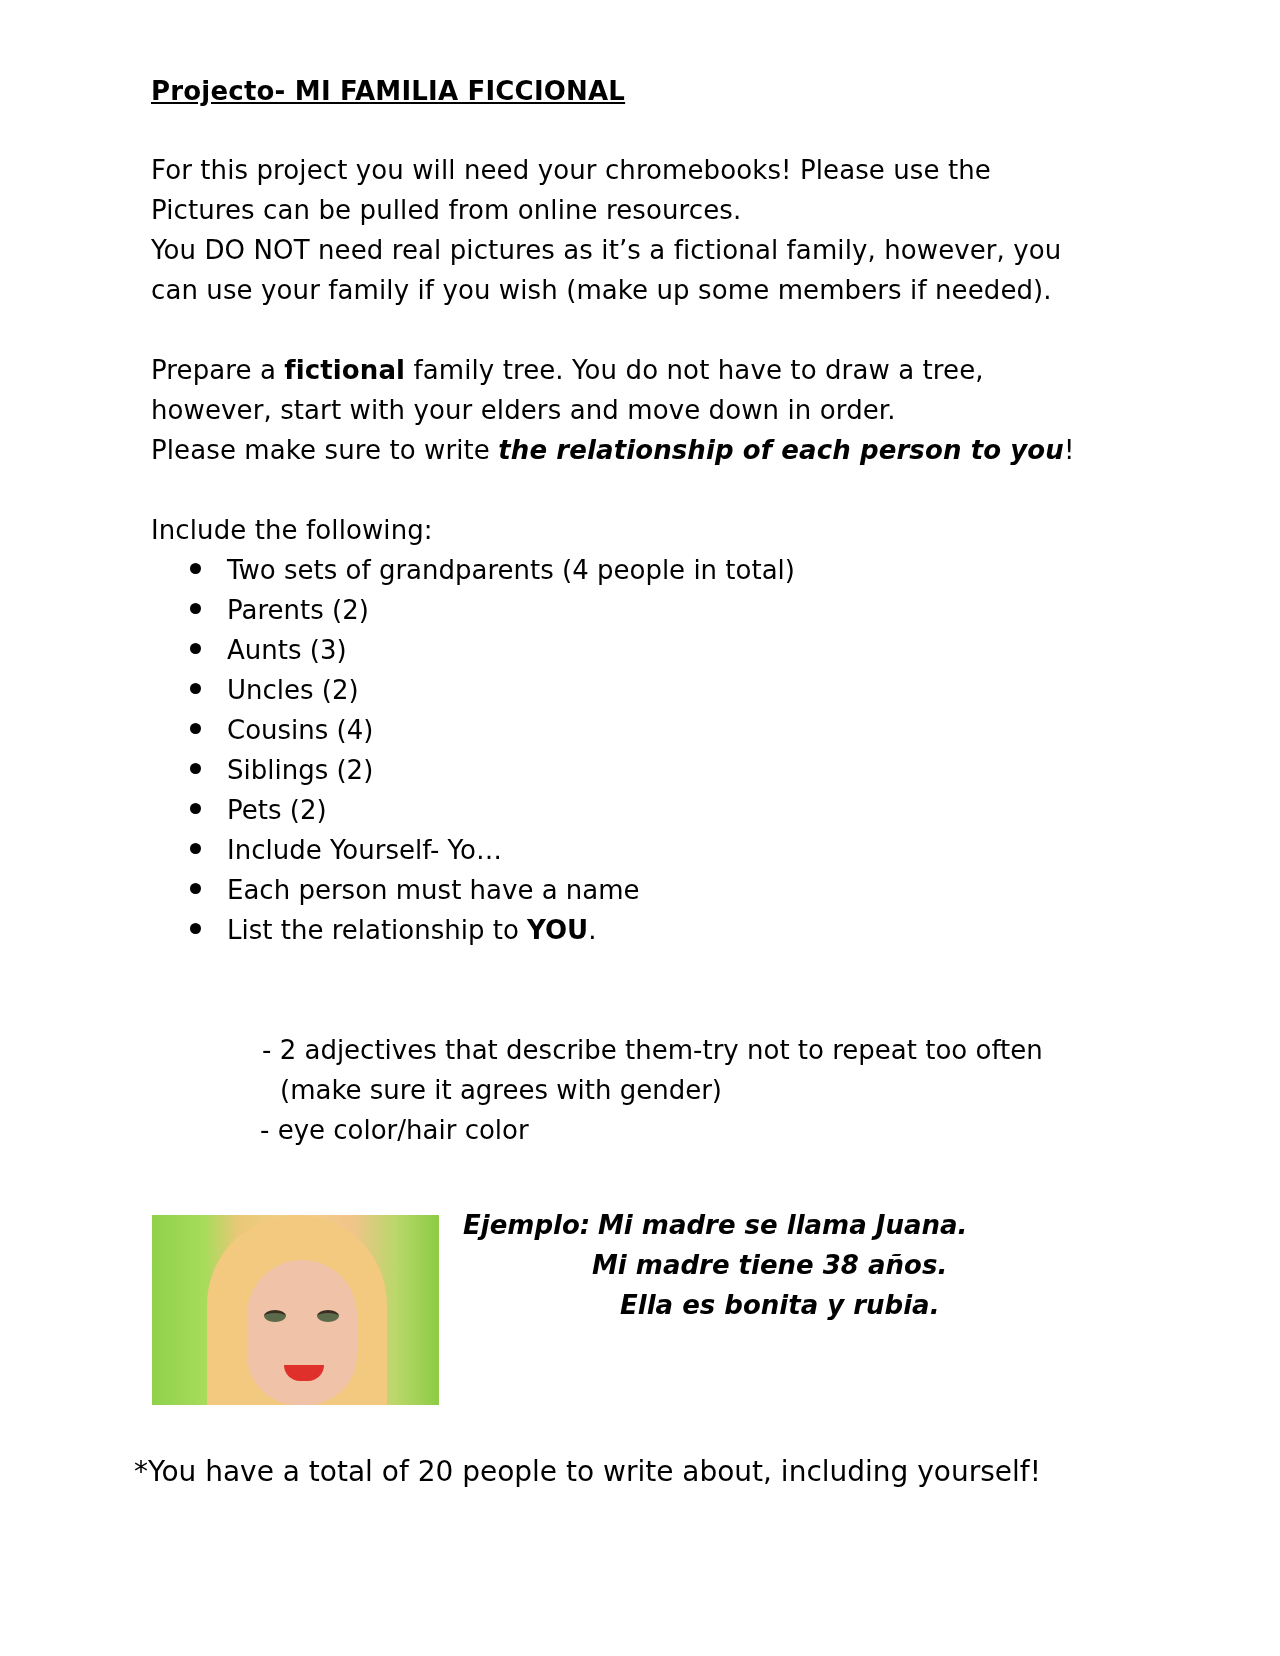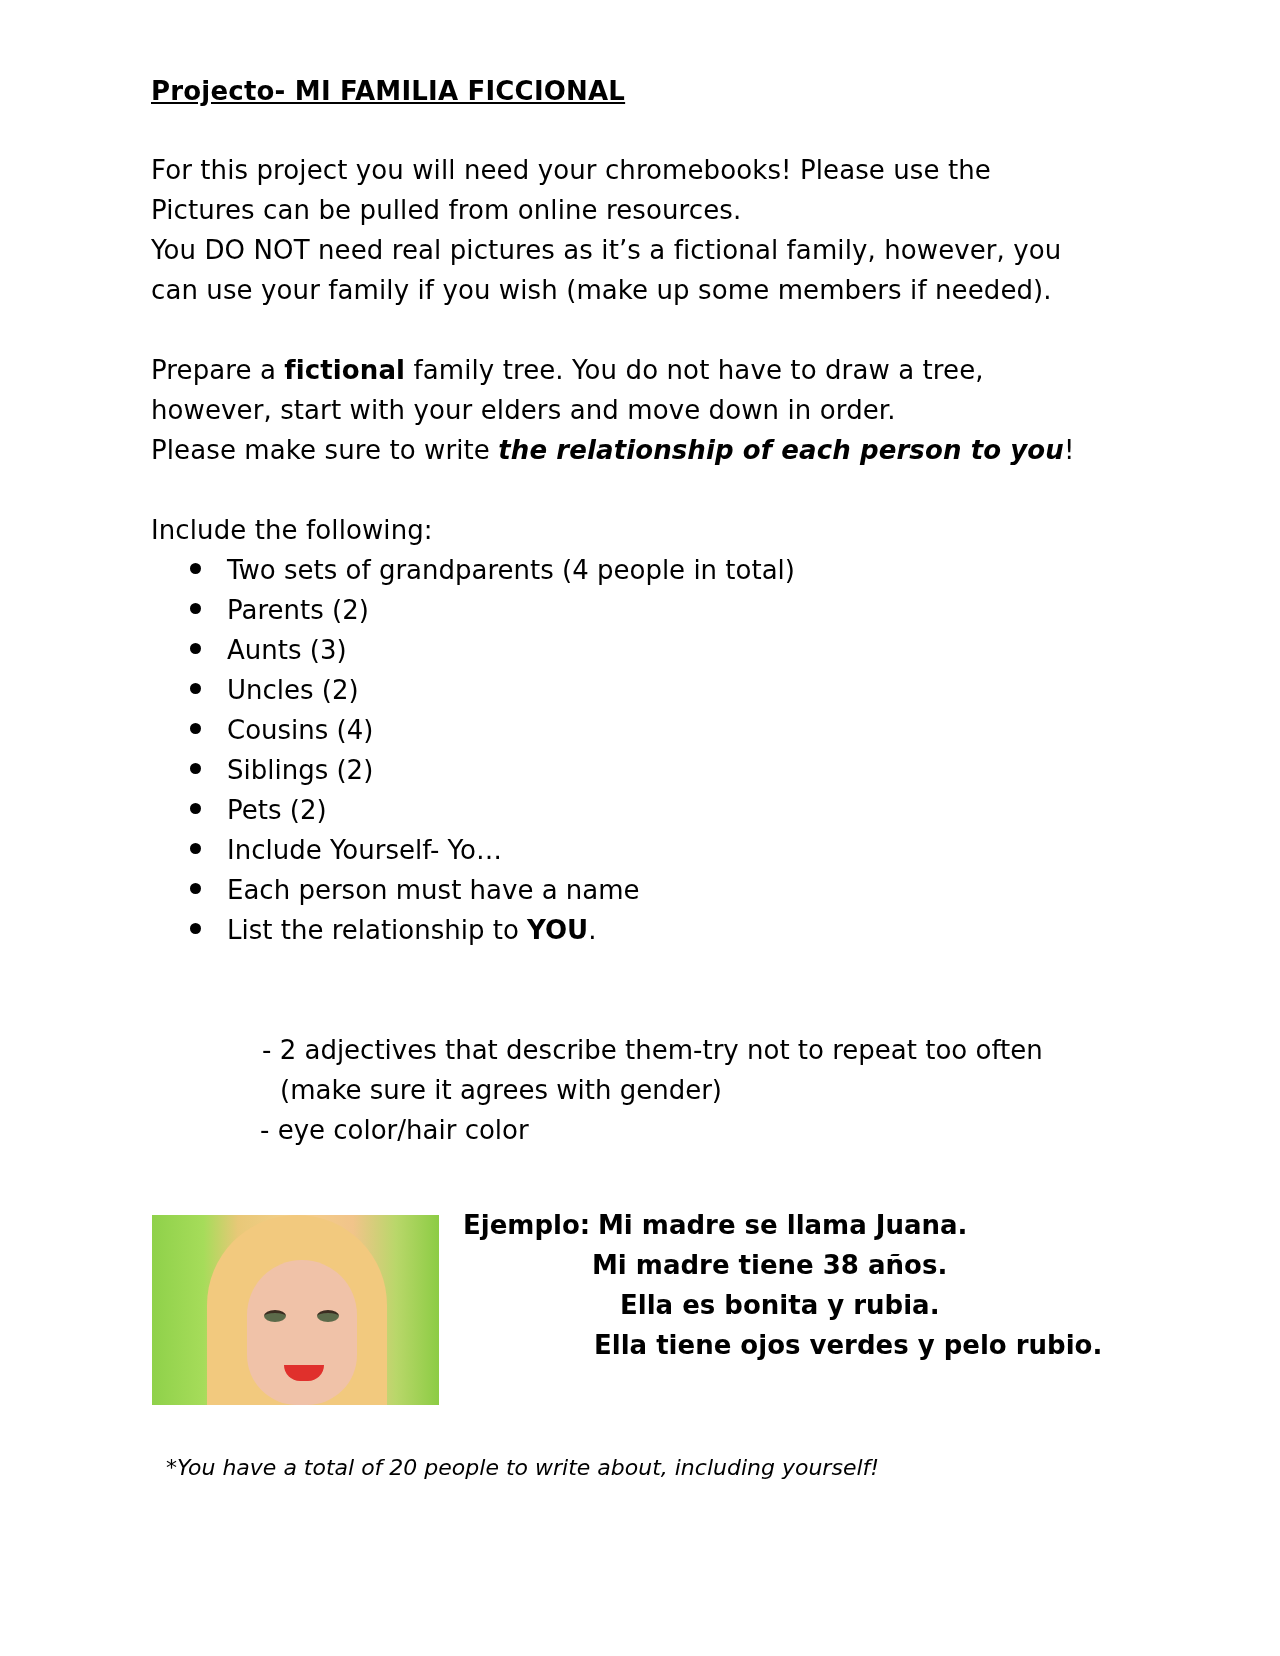--- a/index.html
+++ b/index.html
@@ -9,22 +9,22 @@
   .line { position:absolute; left:151px; font-size:26px; white-space:nowrap; letter-spacing:0.1px; }
   .bullet { position:absolute; left:190px; font-size:26px; white-space:nowrap; }
   .bullet .dot { display:inline-block; width:11px; height:11px; background:#000; border-radius:50%; vertical-align:middle; margin-right:26px; position:relative; top:-3px; }
   .sub { position:absolute; font-size:26px; white-space:nowrap; }
   .photo { position:absolute; left:152px; top:1215px; width:287px; height:190px; overflow:hidden;
            background:linear-gradient(90deg,#8fd14a 0%,#a6dc5a 18%,#e8c878 30%,#f5cf8a 50%,#f1c48a 70%,#b9d76a 85%,#8ccc44 100%); }
   .photo .hair { position:absolute; left:55px; top:0; width:180px; height:210px; border-radius:90px 90px 20px 20px; background:#f2c97e; }
   .photo .face { position:absolute; left:95px; top:45px; width:110px; height:145px; border-radius:55px 55px 50px 50px; background:#f0c2a8; }
   .photo .eye { position:absolute; top:95px; width:22px; height:9px; border-radius:50%; background:#5b6a4a; border-top:3px solid #3a2c20; }
   .photo .lips { position:absolute; left:132px; top:150px; width:40px; height:16px; border-radius:0 0 20px 20px; background:#e0302c; }
-  .ex { position:absolute; font-size:26px; font-weight:bold; white-space:nowrap; }
-  .footer { position:absolute; left:166px; top:1455px; font-size:22px; font-style:italic; white-space:nowrap; }
+  .ex { position:absolute; font-size:26px; font-weight:bold; font-style:italic; white-space:nowrap; }
+  .footer { position:absolute; left:134px; top:1455px; font-size:28px; white-space:nowrap; }
 </style>
 </head>
 <body>
 
 <div class="page">
 
   <div class="title">Projecto- MI FAMILIA FICCIONAL</div>
 
   <div class="line" style="top:155px">For this project you will need your chromebooks! Please use the</div>
   <div class="line" style="top:195px">Pictures can be pulled from online resources.</div>
@@ -61,16 +61,15 @@
     <div class="face"></div>
     <div class="eye" style="left:112px"></div>
     <div class="eye" style="left:165px"></div>
     <div class="lips"></div>
   </div>
 
   <div class="ex" style="left:463px; top:1210px">Ejemplo:</div>
   <div class="ex" style="left:598px; top:1210px">Mi madre se llama Juana.</div>
   <div class="ex" style="left:592px; top:1250px">Mi madre tiene 38 años.</div>
   <div class="ex" style="left:620px; top:1290px">Ella es bonita y rubia.</div>
-  <div class="ex" style="left:594px; top:1330px">Ella tiene ojos verdes y pelo rubio.</div>
 
   <div class="footer">*You have a total of 20 people to write about,  including yourself!</div>
 </div>
 
 </body></html>

